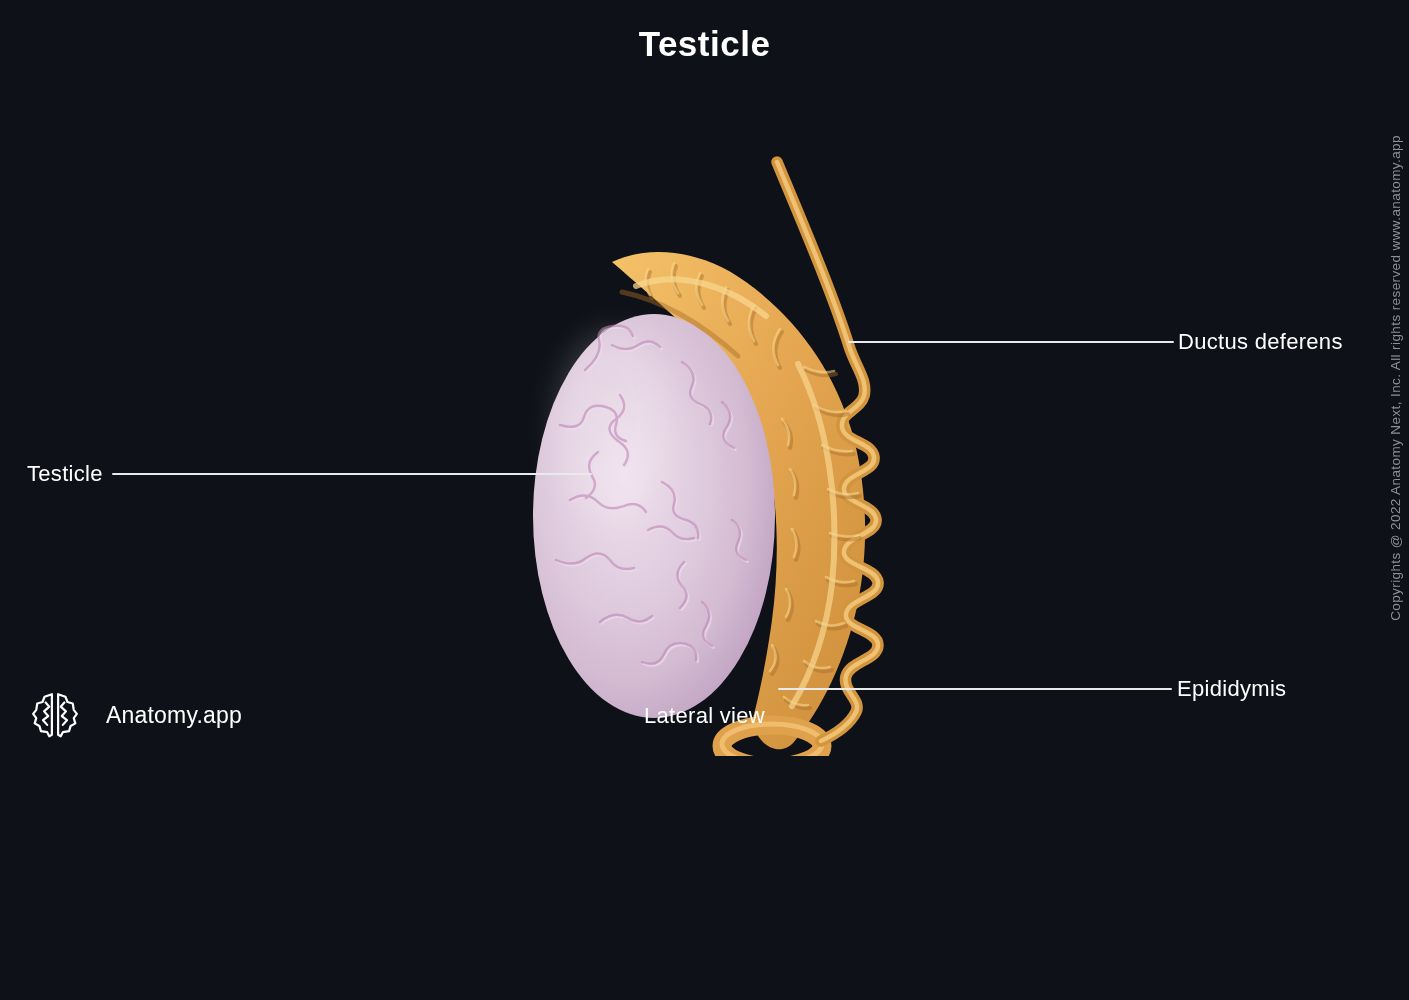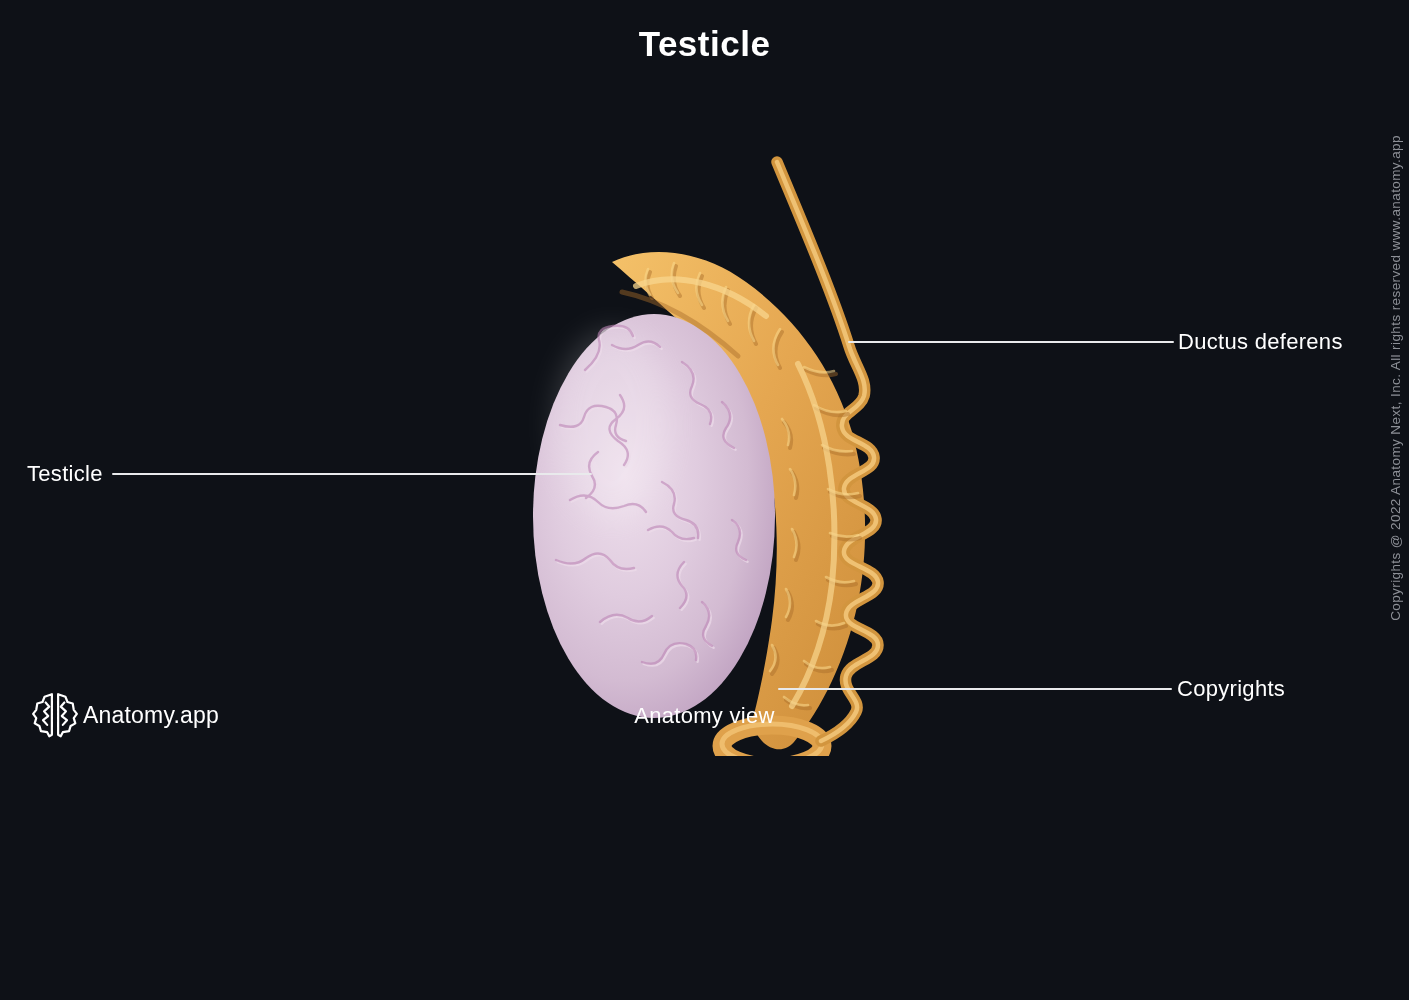--- a/index.html
+++ b/index.html
@@ -34,21 +34,21 @@
   #label-ductus{left:1178px;top:329px;}
   #leader-ductus{left:848px;top:341px;width:326px;}
   #label-epididymis{left:1177px;top:676px;}
   #leader-epididymis{left:778px;top:688px;width:394px;}
   .copyright{
     position:absolute;right:6px;top:50%;
     writing-mode:vertical-rl;transform:translateY(-50%) rotate(180deg);
     font-size:13.5px;letter-spacing:.4px;color:var(--copyright-text);white-space:nowrap;
   }
   .brand{
-    position:absolute;left:30px;bottom:15px;display:flex;align-items:center;gap:3px;
+    position:absolute;left:30px;bottom:15px;display:flex;align-items:center;gap:26px;
   }
   .brand-logo{width:50px;height:52px;display:block;}
   .brand-name{font-size:23px;color:var(--text);letter-spacing:.2px;}
   .view-label{
     position:absolute;bottom:27px;left:0;width:100%;text-align:center;
     font-size:22px;font-weight:500;letter-spacing:.3px;color:var(--text);
   }
 </style>
 </head>
 <body>
@@ -178,29 +178,29 @@
       <path stroke="#a86d2b" stroke-width="5" opacity="0.45" d="M 622,292 C 660,300 700,322 738,356"></path>
     </g>
   </svg>
 
   <div class="leader" id="leader-testicle"></div>
   <div class="leader" id="leader-ductus"></div>
   <div class="leader" id="leader-epididymis"></div>
 
   <div class="label" id="label-testicle">Testicle</div>
   <div class="label" id="label-ductus">Ductus deferens</div>
-  <div class="label" id="label-epididymis">Copyrights</div>
+  <div class="label" id="label-epididymis">Epididymis</div>
 
   <div class="copyright">Copyrights @ 2022 Anatomy Next, Inc. All rights reserved www.anatomy.app</div>
 
   <div class="brand">
     <svg class="brand-logo" viewBox="0 0 48 48" fill="none" stroke="#ffffff" stroke-width="2.1" stroke-linejoin="round" stroke-linecap="round">
       <path d="M 21,4 L 14,6.5 L 12,11.5 L 7,13 L 6,19 L 3,23 L 6,27 L 4.5,32 L 9,34.5 L 10.5,39.5 L 16.5,40.5 L 18.5,44.5 L 21,43 Z"></path>
       <path d="M 15,12 L 18.5,16 L 13.5,20.5 L 17.5,25 L 12.5,29 L 16.5,33.5"></path>
       <path d="M 27,4 L 34,6.5 L 36,11.5 L 41,13 L 42,19 L 45,23 L 42,27 L 43.5,32 L 39,34.5 L 37.5,39.5 L 31.5,40.5 L 29.5,44.5 L 27,43 Z"></path>
       <path d="M 33,12 L 29.5,16 L 34.5,20.5 L 30.5,25 L 35.5,29 L 31.5,33.5"></path>
     </svg>
     <div class="brand-name">Anatomy.app</div>
   </div>
 
-  <div class="view-label">Anatomy view</div>
+  <div class="view-label">Lateral view</div>
 
 </div>
 
 </body></html>

